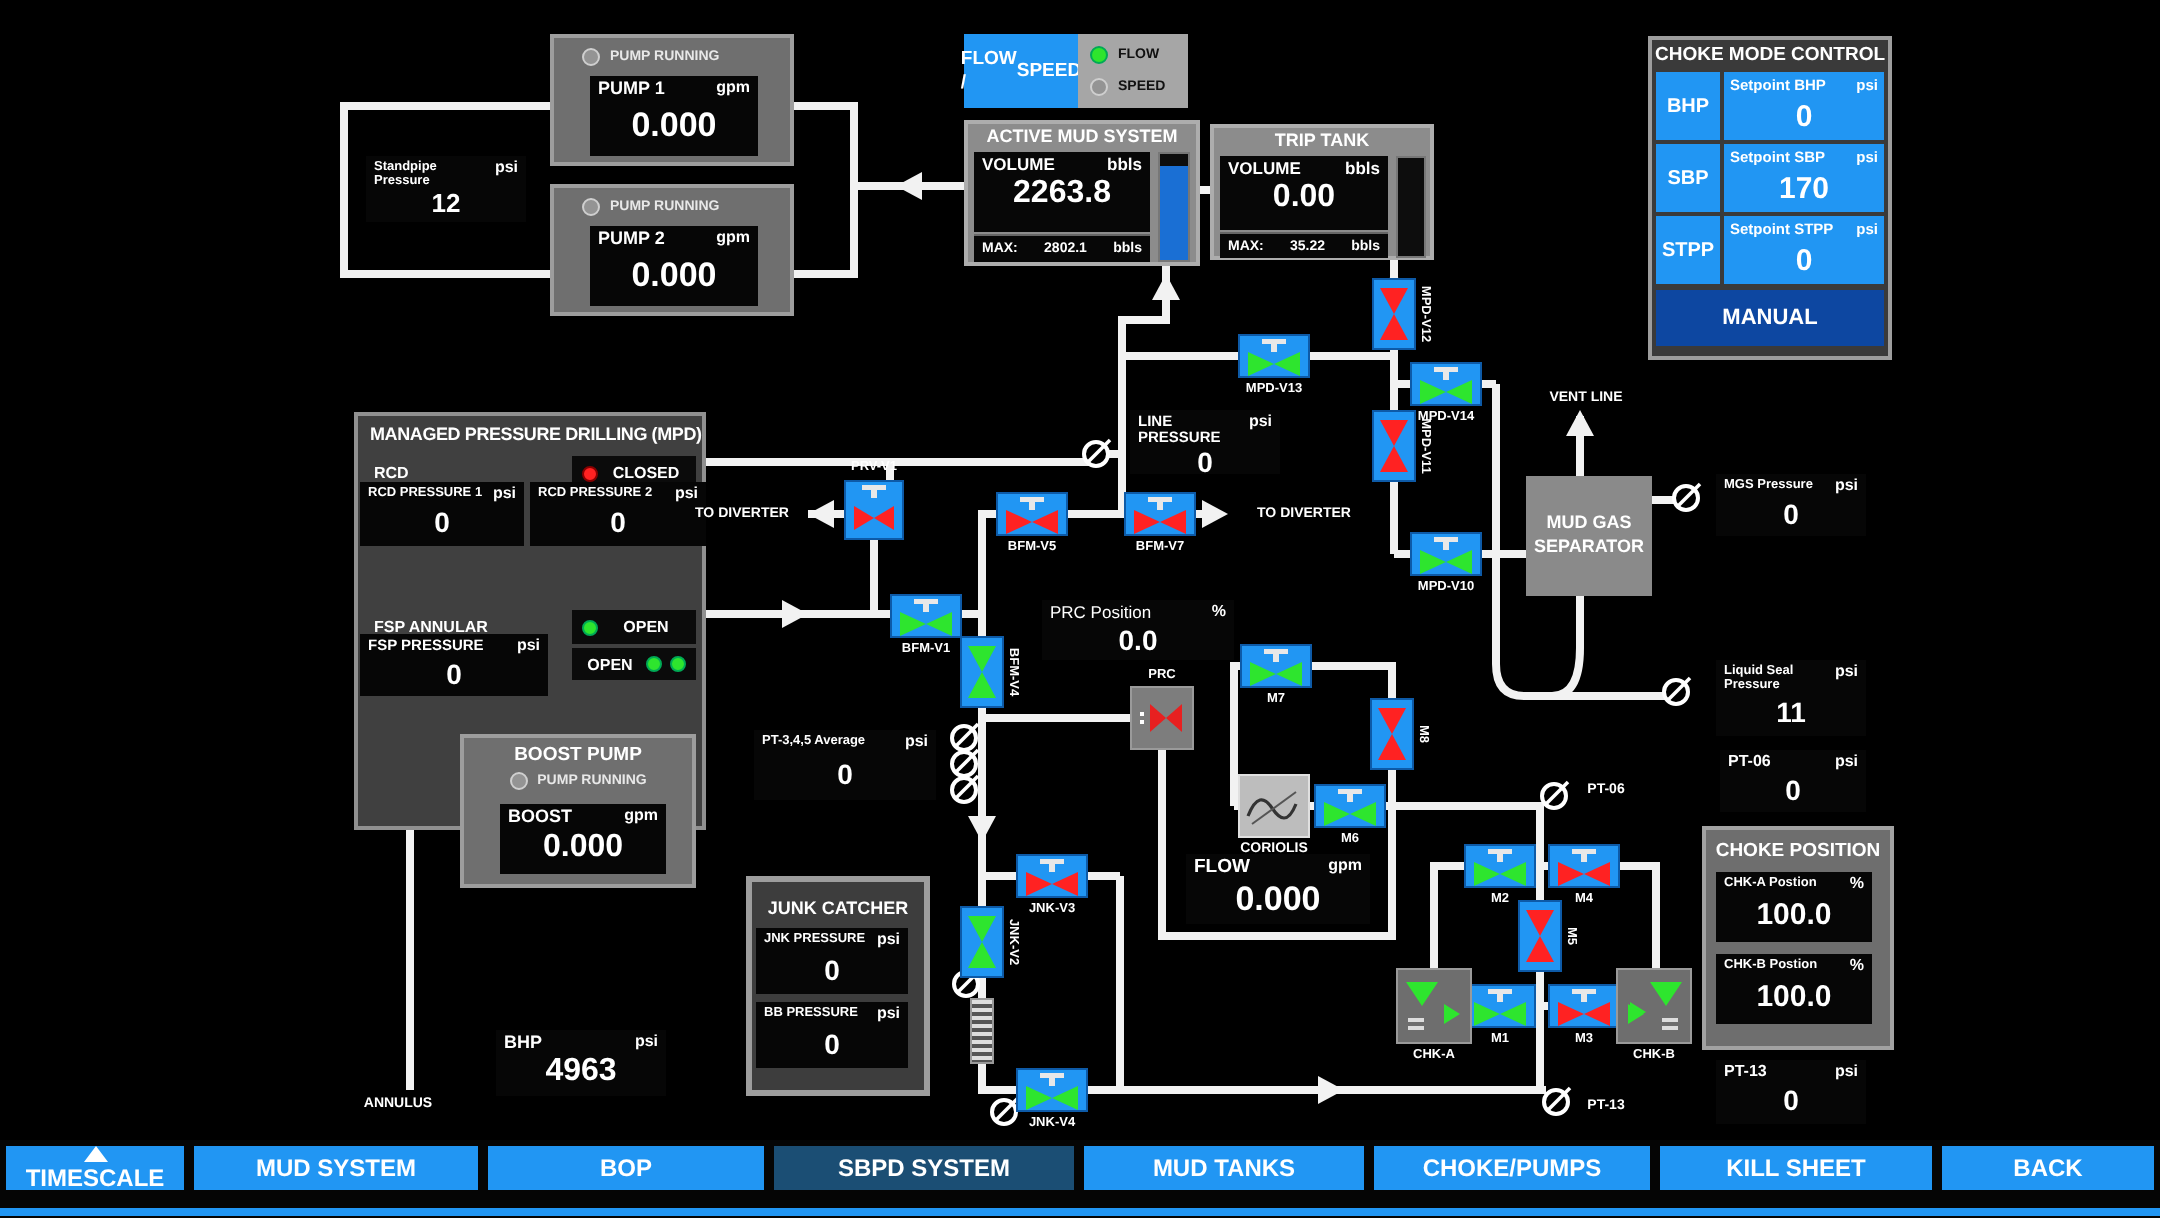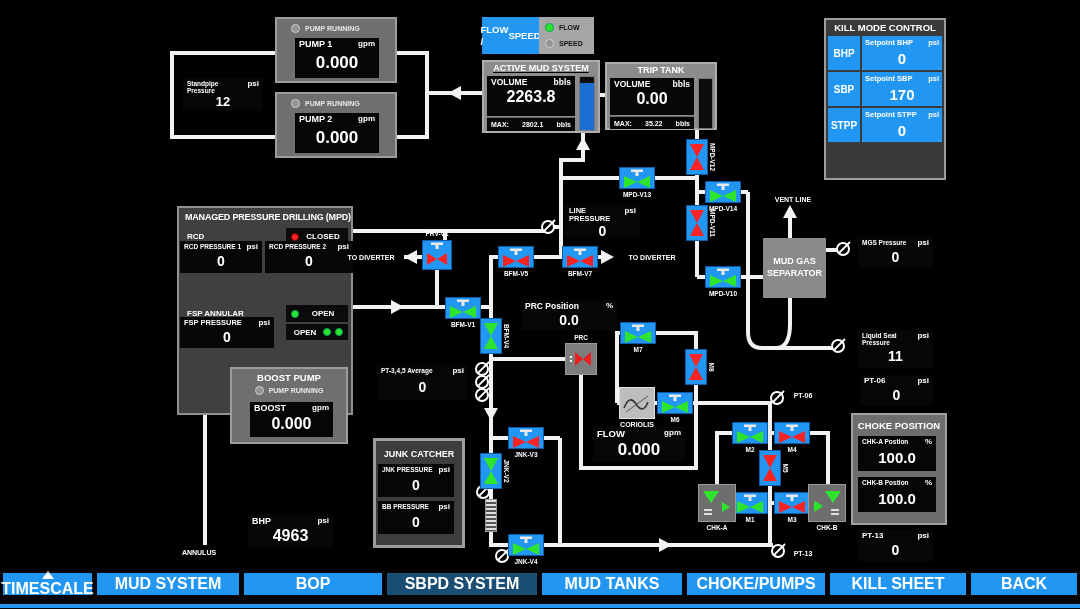--- a/index.html
+++ b/index.html
@@ -28,21 +28,21 @@
   .trow{display:flex;justify-content:space-between;font-weight:bold;font-size:8.5px;}
   .tval{text-align:center;font-weight:bold;font-size:16px;line-height:1.2;}
   .tmax{position:absolute;background:#070707;color:#fff;display:flex;justify-content:space-between;align-items:center;font-size:7px;font-weight:bold;padding:0 4px;box-sizing:border-box;border-top:1px solid #666;}
   .tbar{position:absolute;background:#0d0d0d;border:1px solid #777;box-sizing:border-box;}
   .tfill{position:absolute;bottom:0;left:0;width:100%;background:#1a6fd4;}
   .cmrow{display:flex;gap:2px;margin:2px 2px 0 2px;height:34px;}
   .cmbtn{width:32px;background:#2196f3;color:#fff;font-weight:bold;font-size:10px;display:flex;align-items:center;justify-content:center;}
   .cmval{flex:1;background:#2196f3;color:#fff;display:flex;flex-direction:column;}
   .cmtop{display:flex;justify-content:space-between;font-size:7.5px;font-weight:bold;padding:2px 3px 0 3px;}
   .cmnum{flex:1;display:flex;align-items:center;justify-content:center;font-weight:bold;font-size:15px;}
-  .navbtn{position:absolute;top:573px;height:22px;background:#2196f3;color:#fff;font-weight:bold;font-size:16px;display:flex;align-items:center;justify-content:center;z-index:5;flex-direction:column;line-height:1;}
+  .navbtn{position:absolute;top:573px;height:22px;background:#2196f3;color:#fff;font-weight:bold;font-size:12px;display:flex;align-items:center;justify-content:center;z-index:5;flex-direction:column;line-height:1;}
   .navbtn.active{background:#1b4e74;}
   .tri{width:0;height:0;border-left:6px solid transparent;border-right:6px solid transparent;border-bottom:8px solid #fff;margin-bottom:2px;}
   .strainer{position:absolute;z-index:3;background:repeating-linear-gradient(180deg,#ddd 0 2px,#555 2px 4px);border:1px solid #999;box-sizing:border-box;}
 </style>
 </head>
 <body>
 
 <div id="stage">
   <svg id="pipes" width="1080" height="609">
       <path d="M172,53 H427" fill="none" stroke="#f2f2f2" stroke-width="4"></path>
@@ -143,21 +143,21 @@
           <span class="led green"></span>
           <span>FLOW</span>
         </div>
       <div class="ledrow" style="color:#111;">
           <span class="led off"></span>
           <span>SPEED</span>
         </div>
     </div>
   </div>
 
-  <div class="panel tankpanel" style="left:482px;top:60px;width:118px;height:73px;text-decoration:underline;">
+  <div class="panel tankpanel" style="left:482px;top:60px;width:118px;height:73px;">
     <div class="ptitle">ACTIVE MUD SYSTEM</div>
     <div class="tdisp" style="left:3px;top:14px;width:88px;height:40px;">
       <div class="trow">
           <span>VOLUME</span>
           <span>bbls</span>
         </div>
       <div class="tval">2263.8</div>
     </div>
     <div class="tmax" style="left:3px;top:55px;width:88px;height:14px;">
       <span>MAX:</span>
@@ -182,21 +182,21 @@
       <span>MAX:</span>
         <span>35.22</span>
         <span>bbls</span>
     </div>
     <div class="tbar" style="left:91px;top:14px;width:15px;height:51px;">
         <div class="tfill" id="tt-fill" style="height: 0%;"></div>
       </div>
   </div>
 
   <div class="panel" style="left:824px;top:18px;width:122px;height:162px;background:#3a3a3a;border:2px solid #9d9d9d;">
-    <div class="ptitle" style="text-align:center;font-size:9.5px;padding:2px 0 1px 0;">KILL MODE CONTROL</div>
+    <div class="ptitle" style="text-align:center;font-size:9.5px;padding:2px 0 1px 0;">CHOKE MODE CONTROL</div>
     <div class="cmrow">
       <div class="cmbtn">BHP</div>
       <div class="cmval">
         <div class="cmtop">
             <span>Setpoint BHP</span>
             <span>psi</span>
           </div>
         <div class="cmnum">0</div>
       </div>
     </div>
@@ -213,20 +213,21 @@
     <div class="cmrow">
       <div class="cmbtn">STPP</div>
       <div class="cmval">
         <div class="cmtop">
             <span>Setpoint STPP</span>
             <span>psi</span>
           </div>
         <div class="cmnum">0</div>
       </div>
     </div>
+    <div style="margin:3px 2px;height:28px;background:#0d47a1;color:#fff;font-weight:bold;font-size:11px;display:flex;align-items:center;justify-content:center;">MANUAL</div>
   </div>
 
   <div class="panel" style="left:177px;top:183px;width:176px;height:209px;background:#404040;border:2px solid #909090;margin-top:23px;">
     <div class="ptitle" style="position:absolute;left:6px;top:4px;font-size:9px;letter-spacing:-0.2px;">MANAGED PRESSURE DRILLING (MPD)</div>
     <div class="ptitle" style="position:absolute;left:8px;top:24px;font-size:8px;">RCD</div>
     <div class="ind" style="left:107px;top:20px;width:62px;height:17px;">
       <span class="led red" style="width:8px;height:8px;"></span>
       <span style="flex:1;text-align:center;">CLOSED</span>
     </div>
     <div class="ind" style="left:107px;top:39px;width:62px;height:16px;">
@@ -316,21 +317,21 @@
     </div>
     <div class="meter" style="left: 565px; top: 205px; width: 75px; height: 32px;">
       <div class="mtop">
         <div class="mlab" style="font-weight: bold; font-size: 7.5px;">LINE PRESSURE</div>
         <div class="munit">psi</div>
       </div>
       <div class="mval" style="font-size: 14px;">0</div>
     </div>
     <div class="meter" style="left: 521px; top: 300px; width: 96px; height: 30px;">
       <div class="mtop">
-        <div class="mlab" style="font-weight: bold; font-size: 8.5px;">PRC Position</div>
+        <div class="mlab" style="font-weight: normal; font-size: 8.5px;">PRC Position</div>
         <div class="munit">%</div>
       </div>
       <div class="mval" style="font-size: 14px;">0.0</div>
     </div>
     <div class="meter" style="left: 377px; top: 365px; width: 91px; height: 35px;">
       <div class="mtop">
         <div class="mlab" style="font-weight: bold;">PT-3,4,5 Average</div>
         <div class="munit">psi</div>
       </div>
       <div class="mval" style="font-size: 14px;">0</div>

